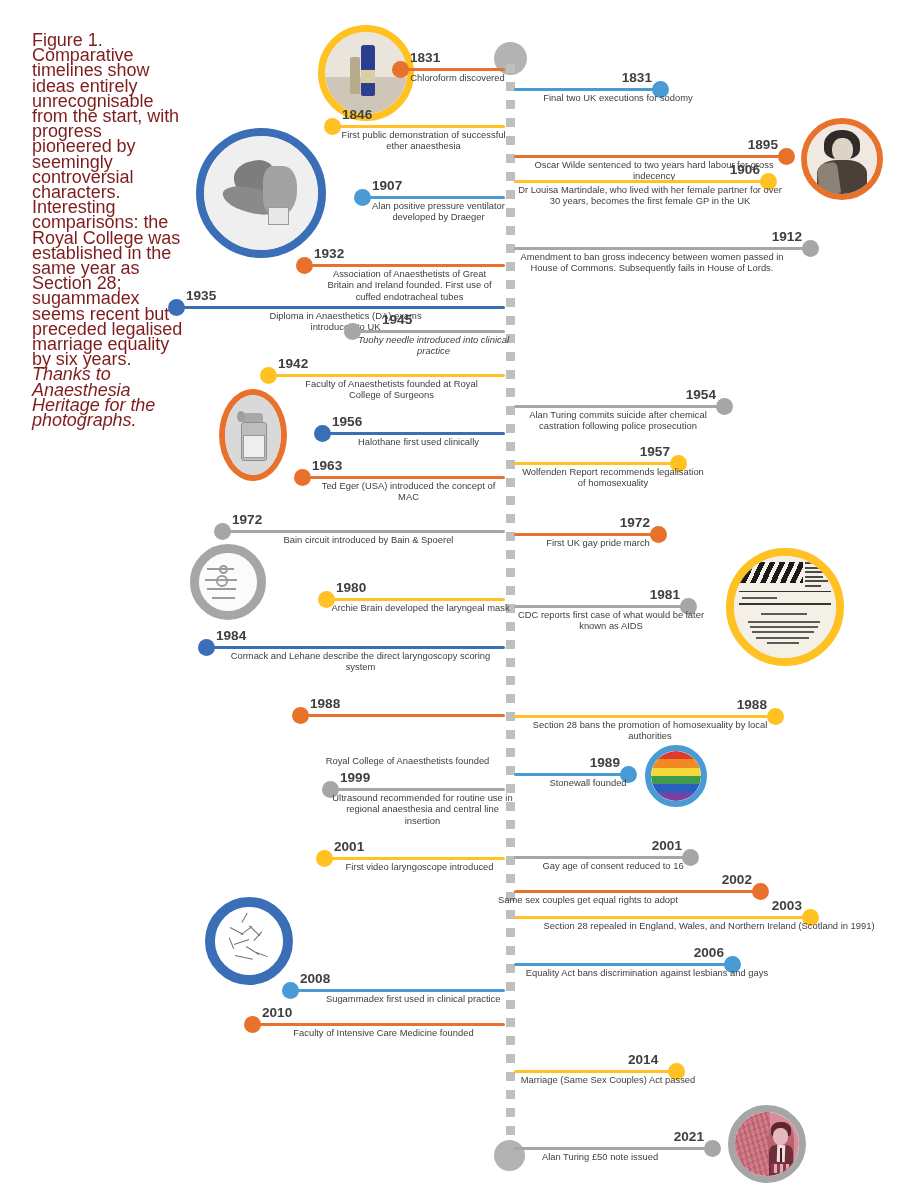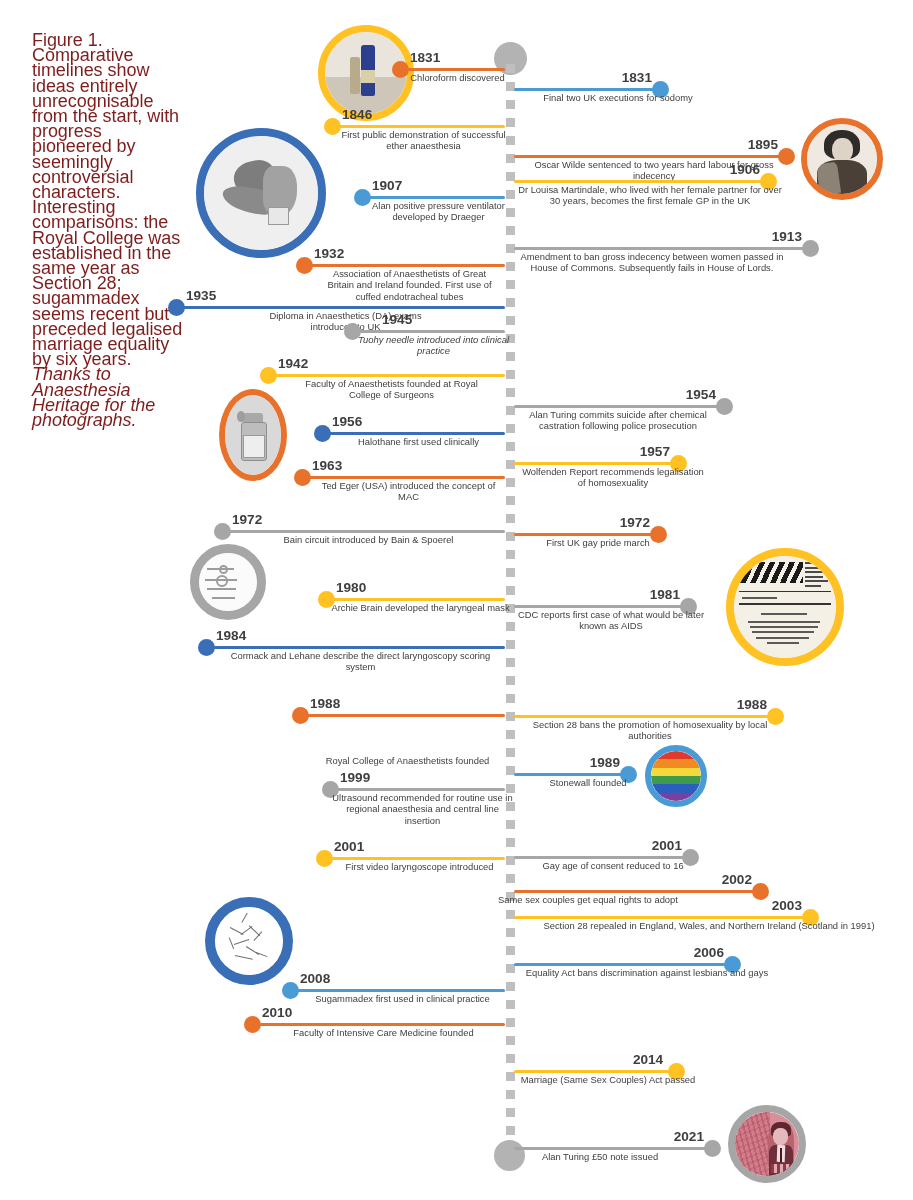--- a/index.html
+++ b/index.html
@@ -424,21 +424,21 @@
       <div class="entry">
         <div class="bar" style="left: 324px; top: 857px; width: 181px; background: rgb(255, 194, 34);"></div>
         <div class="dot" style="left: 316px; top: 850px; background: rgb(255, 194, 34);"></div>
         <div class="year" style="left: 334px; top: 840px;">2001</div>
         <div class="desc" style="width: 196px; left: 321.5px; top: 861px;">First video laryngoscope introduced</div>
       </div>
       <div class="entry">
         <div class="bar" style="left: 290px; top: 989px; width: 215px; background: rgb(74, 155, 213);"></div>
         <div class="dot" style="left: 282px; top: 982px; background: rgb(74, 155, 213);"></div>
         <div class="year" style="left: 300px; top: 972px;">2008</div>
-        <div class="desc" style="width: 196px; left: 304.5px; top: 993px;">Sugammadex first used in clinical practice</div>
+        <div class="desc" style="width: 196px; left: 304.5px; top: 993px; text-align: right;">Sugammadex first used in clinical practice</div>
       </div>
       <div class="entry">
         <div class="bar" style="left: 252px; top: 1023px; width: 253px; background: rgb(232, 114, 44);"></div>
         <div class="dot" style="left: 244px; top: 1016px; background: rgb(232, 114, 44);"></div>
         <div class="year" style="left: 262px; top: 1006px;">2010</div>
         <div class="desc" style="width: 196px; left: 285.5px; top: 1027px;">Faculty of Intensive Care Medicine founded</div>
       </div>
     </div>
   <div id="right-layer" class="right">
       <div class="entry">
@@ -455,21 +455,21 @@
       </div>
       <div class="entry">
         <div class="bar" style="left: 514px; top: 180px; width: 254px; background: rgb(255, 194, 34);"></div>
         <div class="dot" style="left: 760px; top: 173px; background: rgb(255, 194, 34);"></div>
         <div class="year" style="left: 720px; top: 163px; width: 40px; text-align: right;">1906</div>
         <div class="desc" style="width: 264px; left: 518px; top: 184px;">Dr Louisa Martindale, who lived with her female partner for over 30 years, becomes the first female GP in the UK</div>
       </div>
       <div class="entry">
         <div class="bar" style="left: 514px; top: 247px; width: 296px; background: rgb(166, 166, 166);"></div>
         <div class="dot" style="left: 802px; top: 240px; background: rgb(166, 166, 166);"></div>
-        <div class="year" style="left: 762px; top: 230px; width: 40px; text-align: right;">1913</div>
+        <div class="year" style="left: 762px; top: 230px; width: 40px; text-align: right;">1912</div>
         <div class="desc" style="width: 268px; left: 518px; top: 251px;">Amendment to ban gross indecency between women passed in House of Commons. Subsequently fails in House of Lords.</div>
       </div>
       <div class="entry">
         <div class="bar" style="left: 514px; top: 405px; width: 210px; background: rgb(166, 166, 166);"></div>
         <div class="dot" style="left: 716px; top: 398px; background: rgb(166, 166, 166);"></div>
         <div class="year" style="left: 676px; top: 388px; width: 40px; text-align: right;">1954</div>
         <div class="desc" style="width: 200px; left: 518px; top: 409px;">Alan Turing commits suicide after chemical castration following police prosecution</div>
       </div>
       <div class="entry">
         <div class="bar" style="left: 514px; top: 462px; width: 164px; background: rgb(255, 194, 34);"></div>
@@ -521,21 +521,21 @@
       </div>
       <div class="entry">
         <div class="bar" style="left: 514px; top: 963px; width: 218px; background: rgb(74, 155, 213);"></div>
         <div class="dot" style="left: 724px; top: 956px; background: rgb(74, 155, 213);"></div>
         <div class="year" style="left: 684px; top: 946px; width: 40px; text-align: right;">2006</div>
         <div class="desc" style="width: 258px; left: 518px; top: 967px;">Equality Act bans discrimination against lesbians and gays</div>
       </div>
       <div class="entry">
         <div class="bar" style="left: 514px; top: 1070px; width: 162px; background: rgb(255, 194, 34);"></div>
         <div class="dot" style="left: 668px; top: 1063px; background: rgb(255, 194, 34);"></div>
-        <div class="year" style="left: 628px; top: 1053px; width: 40px; text-align: center;">2014</div>
+        <div class="year" style="left: 628px; top: 1053px; width: 40px; text-align: left;">2014</div>
         <div class="desc" style="width: 180px; left: 518px; top: 1074px;">Marriage (Same Sex Couples) Act passed</div>
       </div>
       <div class="entry">
         <div class="bar" style="left: 514px; top: 1147px; width: 198px; background: rgb(166, 166, 166);"></div>
         <div class="dot" style="left: 704px; top: 1140px; background: rgb(166, 166, 166);"></div>
         <div class="year" style="left: 664px; top: 1130px; width: 40px; text-align: right;">2021</div>
         <div class="desc" style="width: 164px; left: 518px; top: 1151px;">Alan Turing £50 note issued</div>
       </div>
     </div>
 

